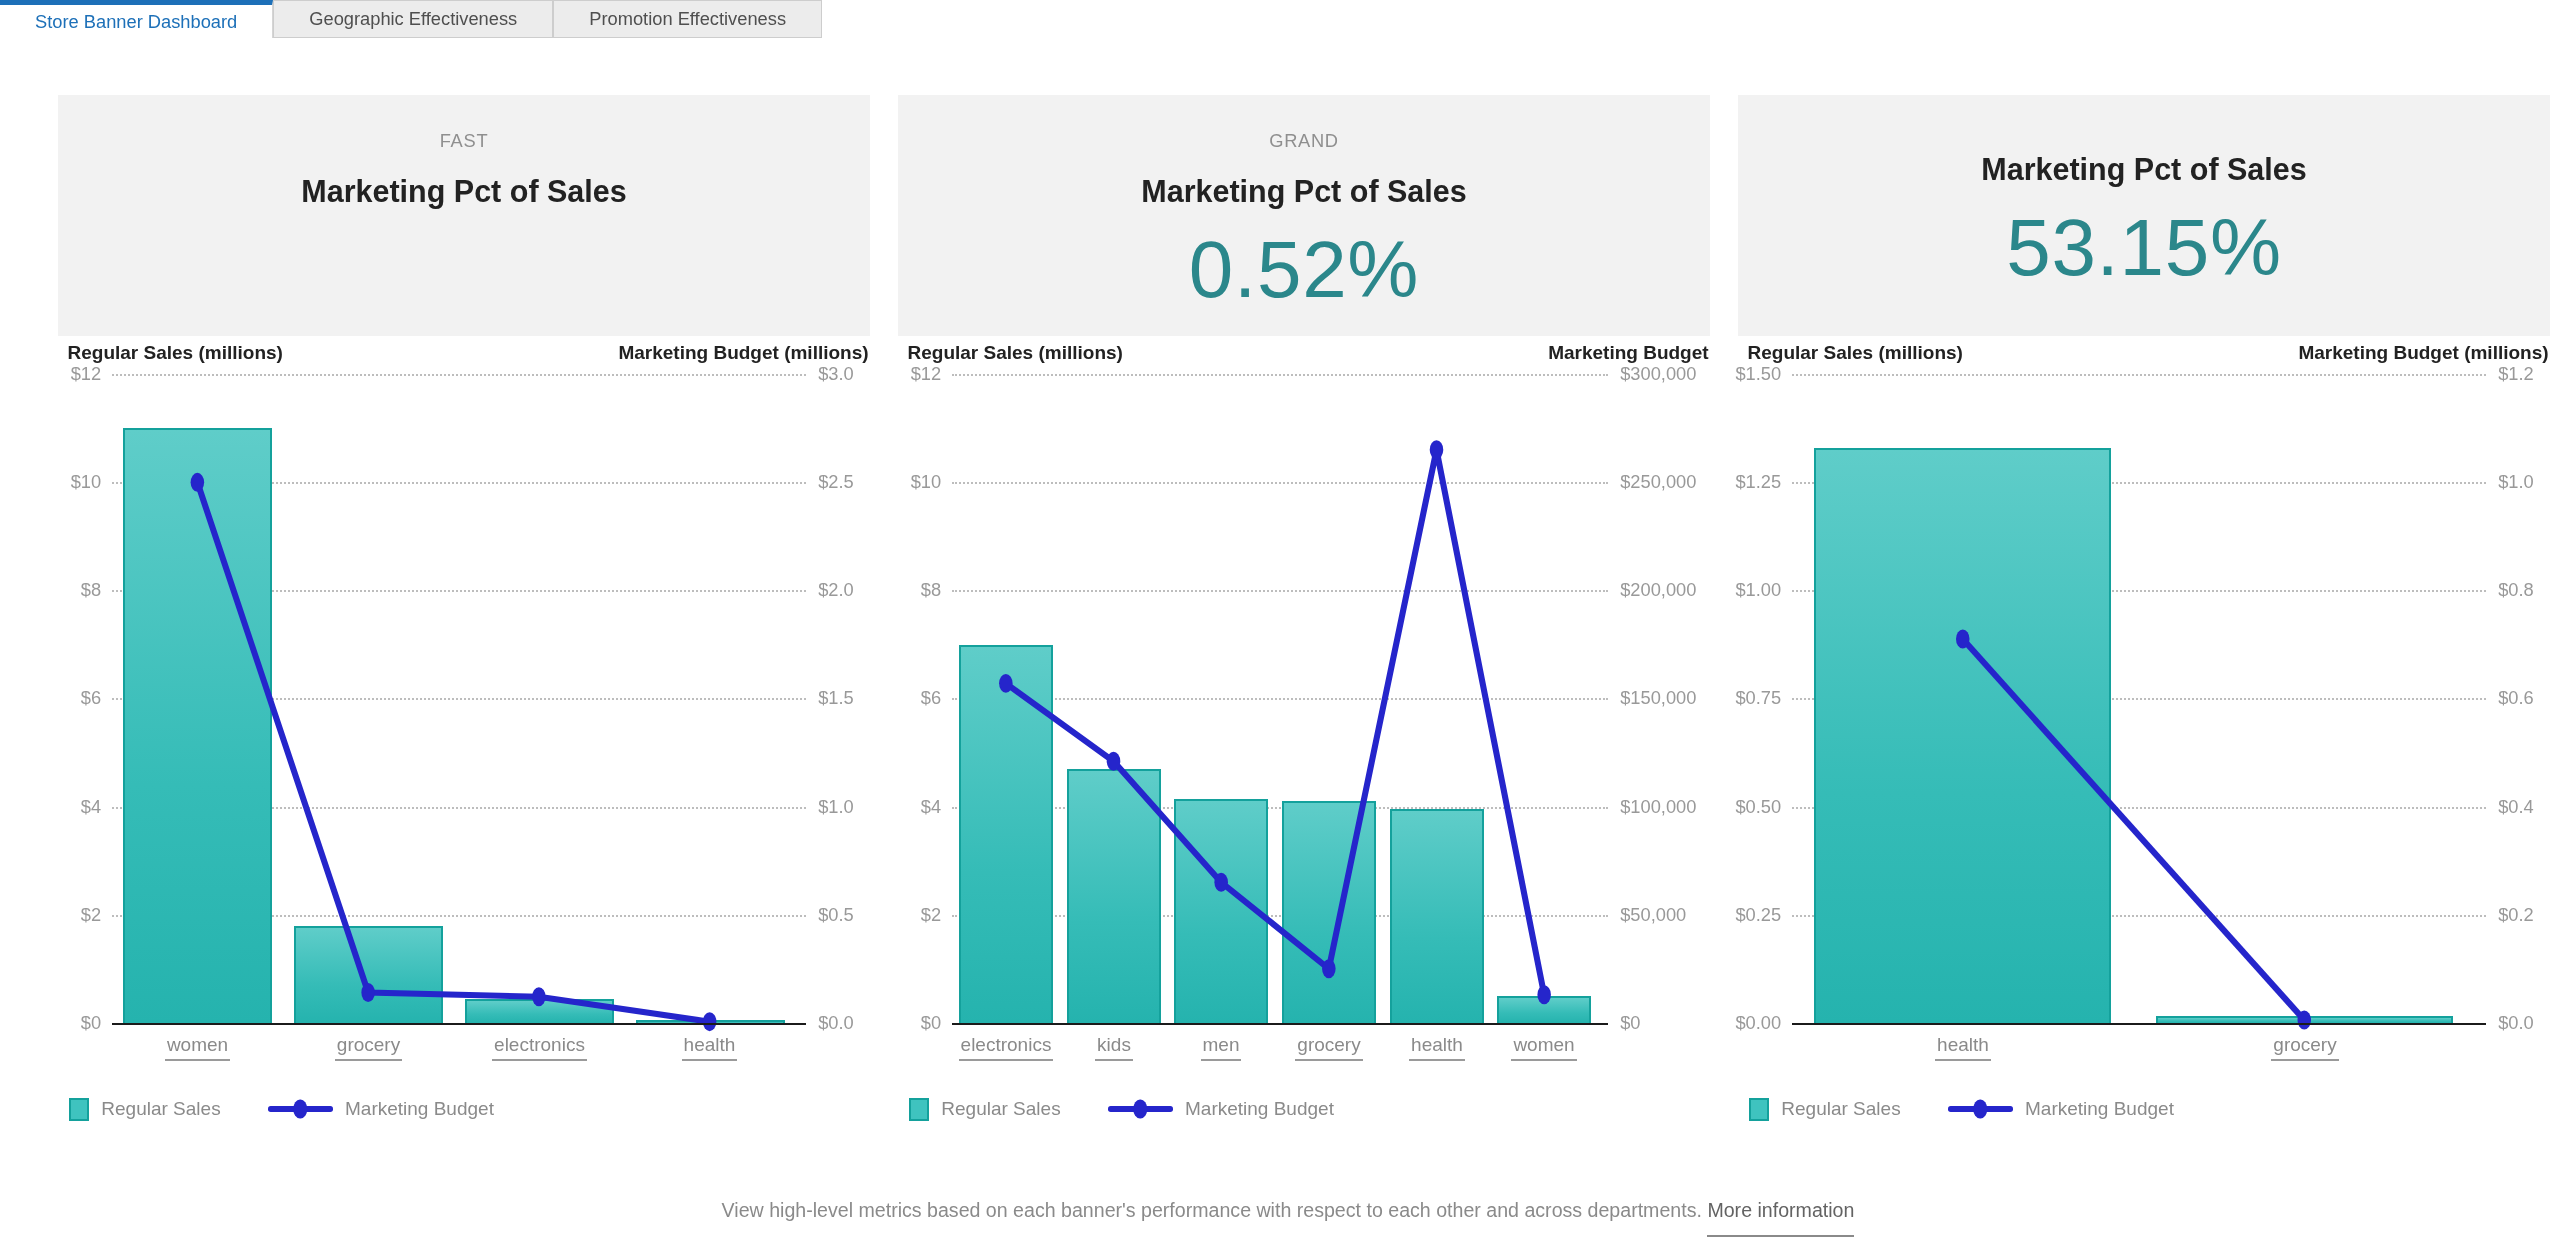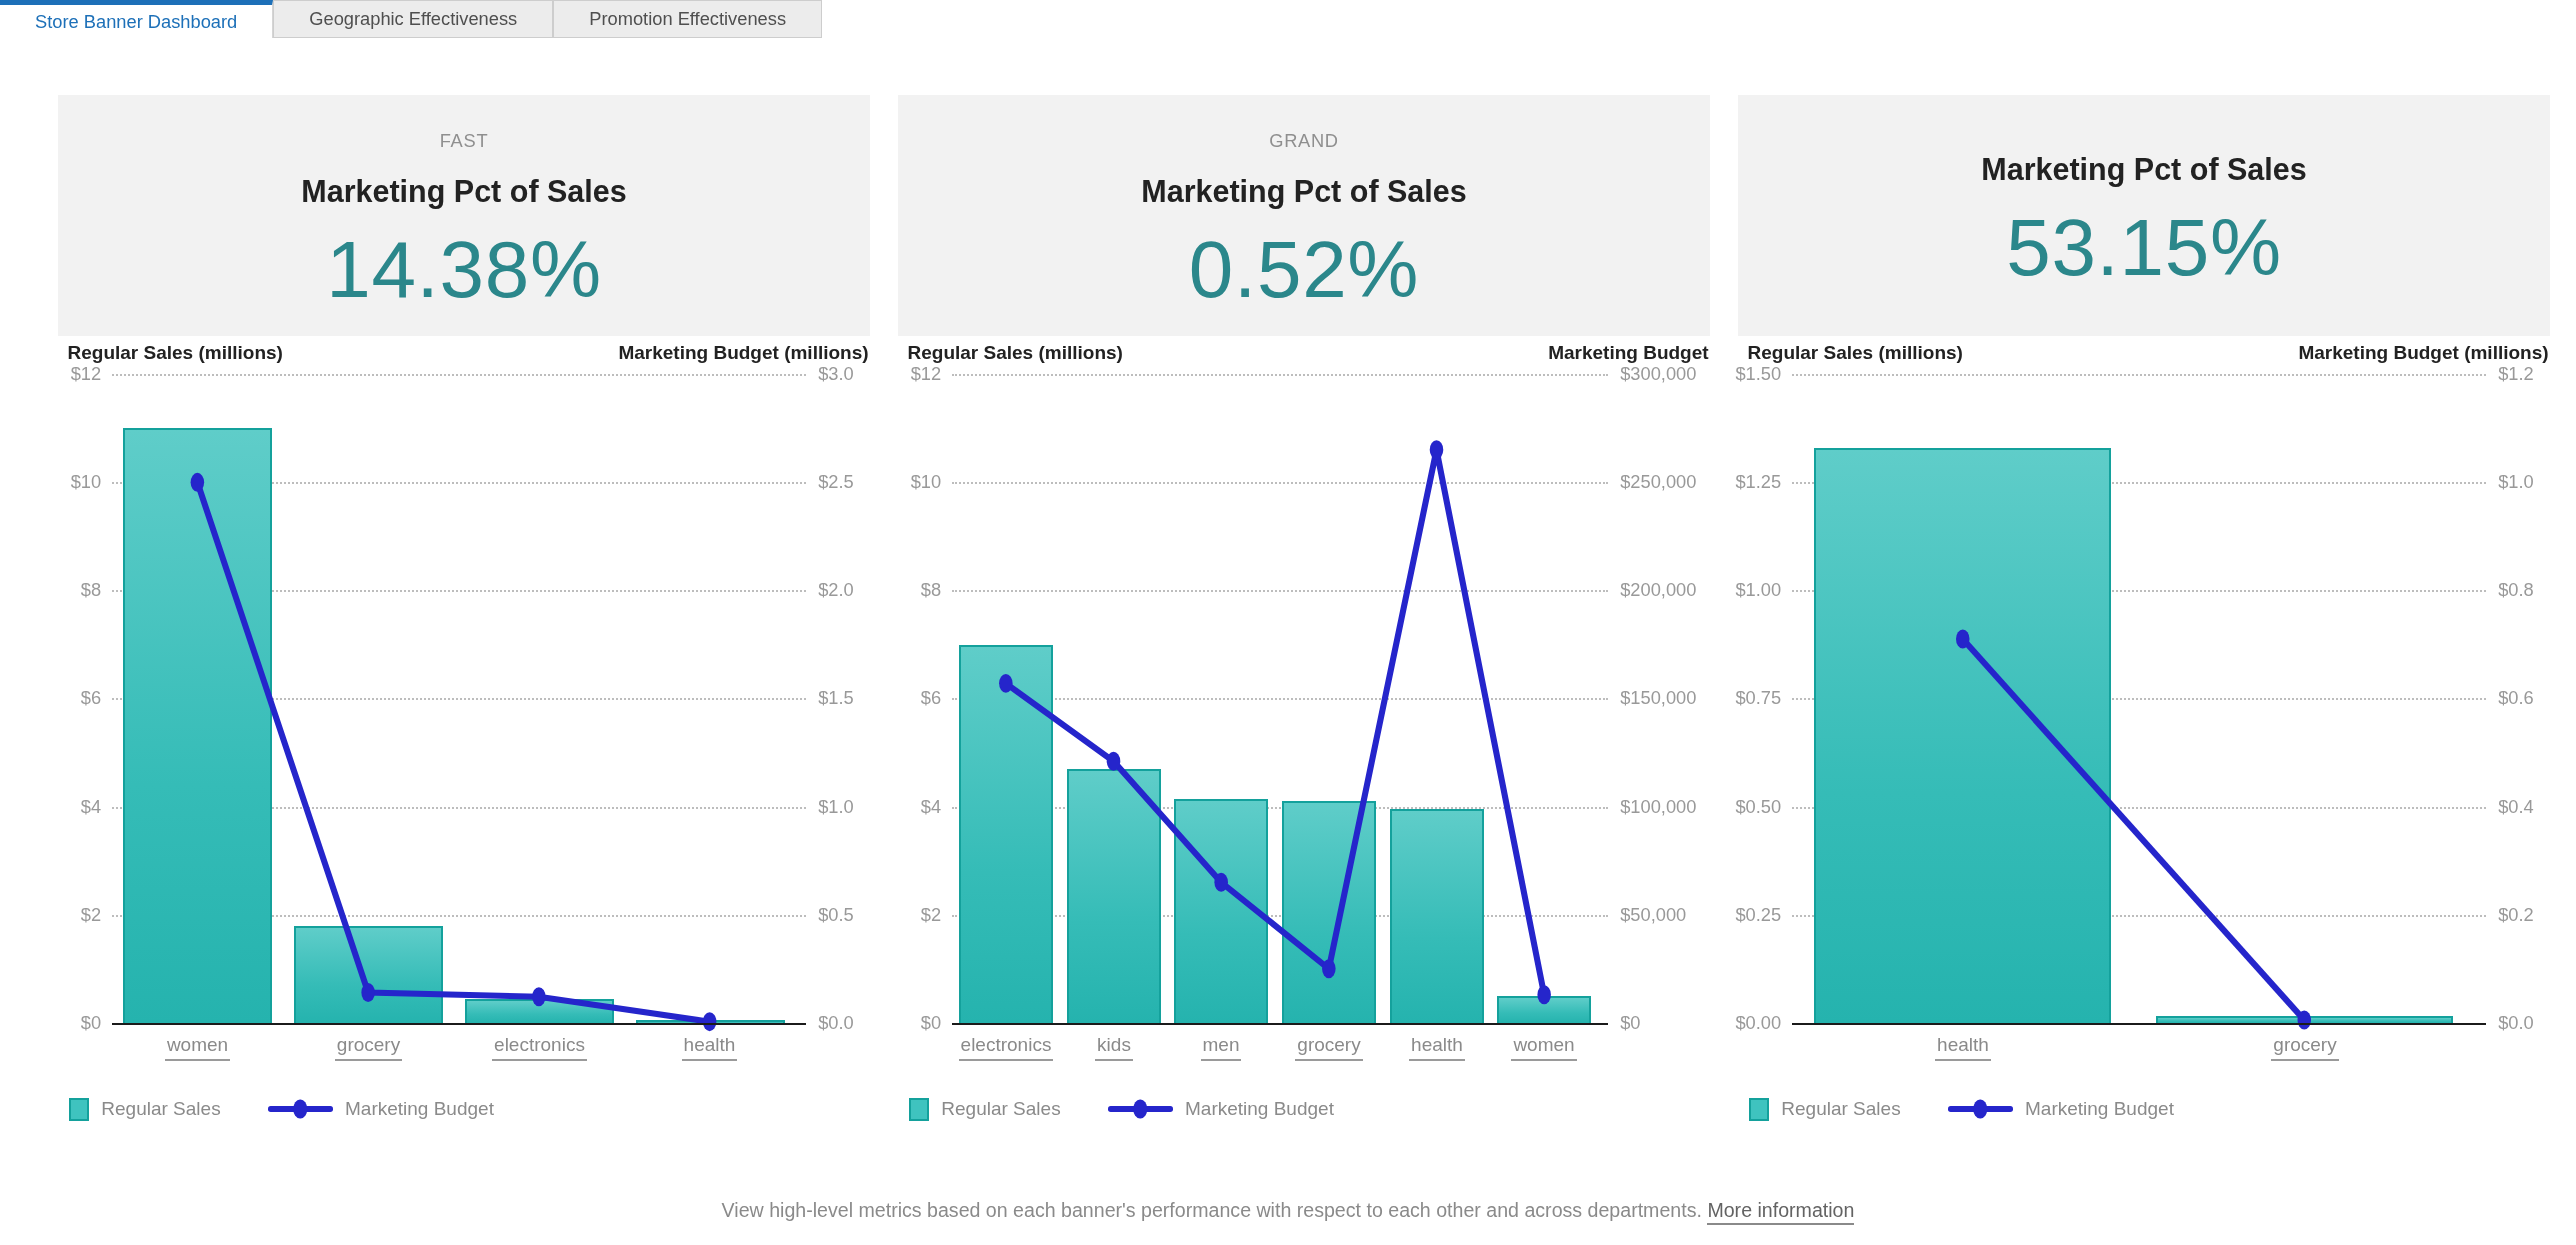--- a/index.html
+++ b/index.html
@@ -86,38 +86,37 @@
   .legend-line::after {
     content:""; position:absolute; left:50%; top:50%; transform:translate(-50%,-50%);
     width:13.5px; height:19px; border-radius:50%; background:var(--line-blue);
   }
 
   
   .footer {
     position:absolute; left:0; right:0; top:1199px;
     text-align:center; font-size:19.6px; color:#8a8a8a;
   }
-  .footer a { color:#636363; text-decoration:none; border-bottom:2px solid #8a8a8a; padding-bottom:2px; cursor:pointer; }
+  .footer a { color:#636363; text-decoration:none; border-bottom:2px solid #8a8a8a; padding-bottom:14px; cursor:pointer; }
 </style>
 </head>
 <body>
 
 <div class="tabbar">
   <div class="tab active">Store Banner Dashboard</div>
   <div class="tab">Geographic Effectiveness</div>
   <div class="tab">Promotion Effectiveness</div>
 </div>
 
 <div class="panels">
 
   <section class="panel">
     <div class="kpi-card">
       <div class="kpi-banner">FAST</div>
       <div class="kpi-title">Marketing Pct of Sales</div>
-      <div class="kpi-value">14.38%</div>
     </div>
     <div class="axis-titles">
       <span class="axis-title">Regular Sales (millions)</span>
       <span class="axis-title">Marketing Budget (millions)</span>
     </div>
     <div class="chart-grid">
       <div class="axis-left">
           <span class="tick-label" style="top: 0%;">$12</span>
           <span class="tick-label" style="top: 16.6667%;">$10</span>
           <span class="tick-label" style="top: 33.3333%;">$8</span>

